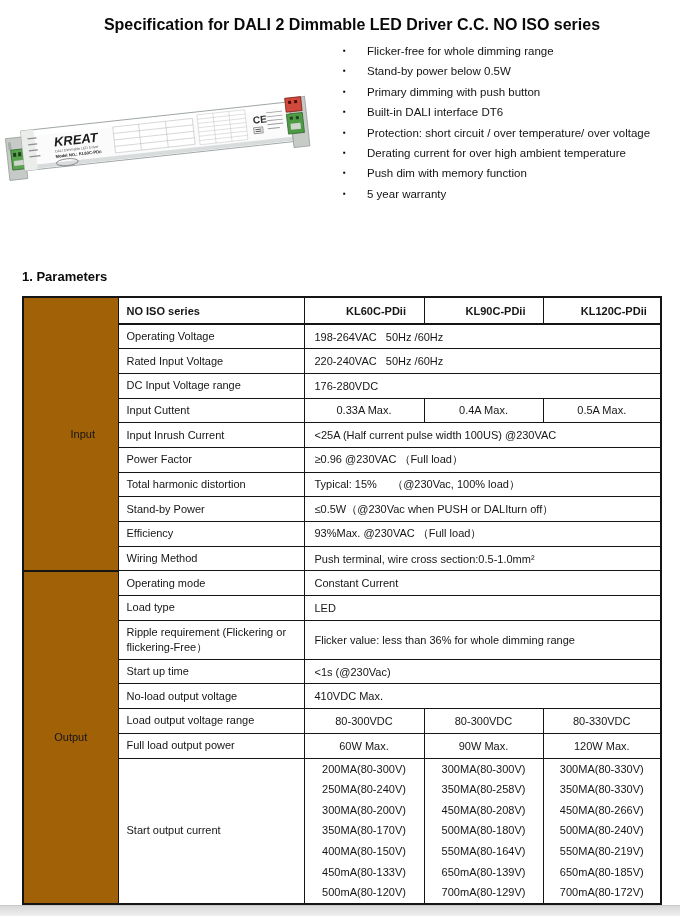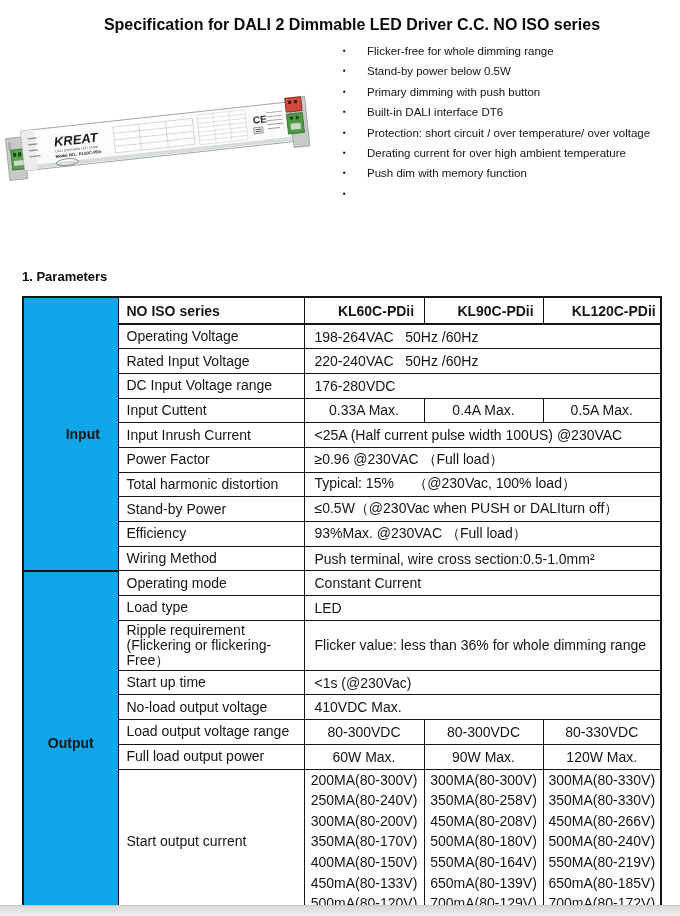--- a/index.html
+++ b/index.html
@@ -13,28 +13,28 @@
   
   #features{position:absolute;left:330px;top:41px;width:336px;margin:0;padding:0;list-style:none;}
   #features li{display:flex;align-items:flex-start;font-size:11.5px;line-height:20.4px;color:#141414;}
   #features .blt{flex:0 0 auto;width:8px;margin-left:13px;margin-right:16px;font-size:8px;line-height:20.4px;color:#000;}
   #features .ftxt{flex:1 1 auto;}
   
   #sect{position:absolute;left:22px;top:269px;font-size:13px;font-weight:bold;color:#0a0a0a;}
   
   #spec-table{position:absolute;left:22px;top:296px;width:638px;border-collapse:collapse;
               table-layout:fixed;border:2px solid #151515;}
-  #spec-table td{border:1px solid #151515;font-size:14px;color:#151515;vertical-align:middle;
+  #spec-table td{border:1px solid #151515;font-size:11px;color:#151515;vertical-align:middle;
                  padding:0;overflow:hidden;}
   #spec-table tr{height:24.7px;}
   #spec-table tr.r-hdr{height:27px;}
   #spec-table tr.r-hdr td{border-bottom-width:2px;padding-left:24px;}
   #spec-table tr.r-tall{height:39px;}
   #spec-table tr.r-cur{height:146px;}
-  td.sec{background:#0ea5e9;text-align:center;font-weight:bold;font-size:11.5px;}
+  td.sec{background:#a16207;text-align:center;font-weight:normal;font-size:11.5px;}
   td.nh{font-weight:bold;font-size:13.5px;padding-left:8px !important;}
   td.mh{font-weight:bold;font-size:13.5px;text-align:center;}
   td.nm{padding:2px 6px 2px 8px !important;line-height:15px;}
   td.vs{padding-left:10px !important;white-space:pre-wrap;}
   td.vc{text-align:center;}
   td.vl{text-align:center;}
   .ln{height:20.6px;line-height:20.6px;}
   
   #bottom-bar{position:absolute;left:0;bottom:0;width:680px;height:10px;
               background:linear-gradient(#d9d9d9,#efefef);border-top:1px solid #c9c9c9;}
@@ -157,20 +157,21 @@
       <li>
         <span class="blt">▪</span>
         <span class="ftxt">Derating current for over high ambient temperature</span>
       </li>
       <li>
         <span class="blt">▪</span>
         <span class="ftxt">Push dim with memory function</span>
       </li>
       <li>
         <span class="blt">▪</span>
+        <span class="ftxt">5 year warranty</span>
       </li>
     </ul>
 
   <div id="sect">1. Parameters</div>
 
   <table id="spec-table">
       <colgroup>
         <col style="width: 95px;">
         <col style="width: 186px;">
         <col style="width: 120px;">

